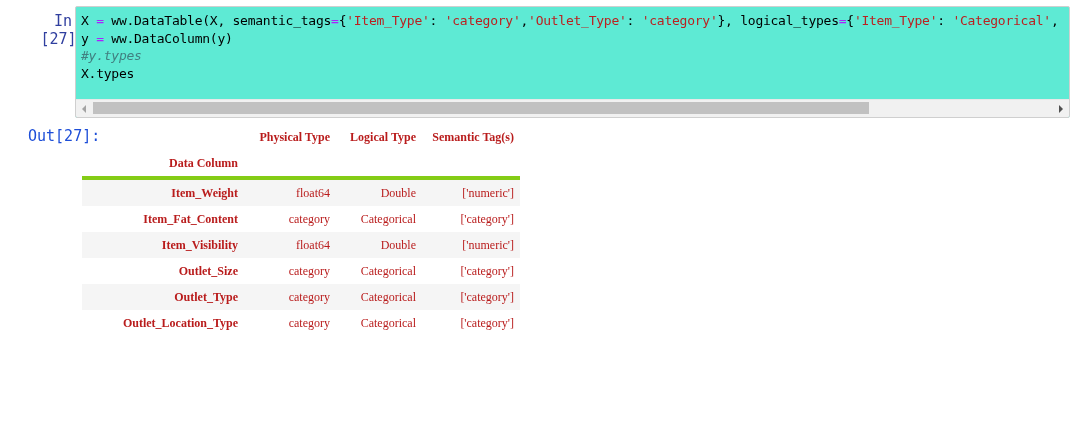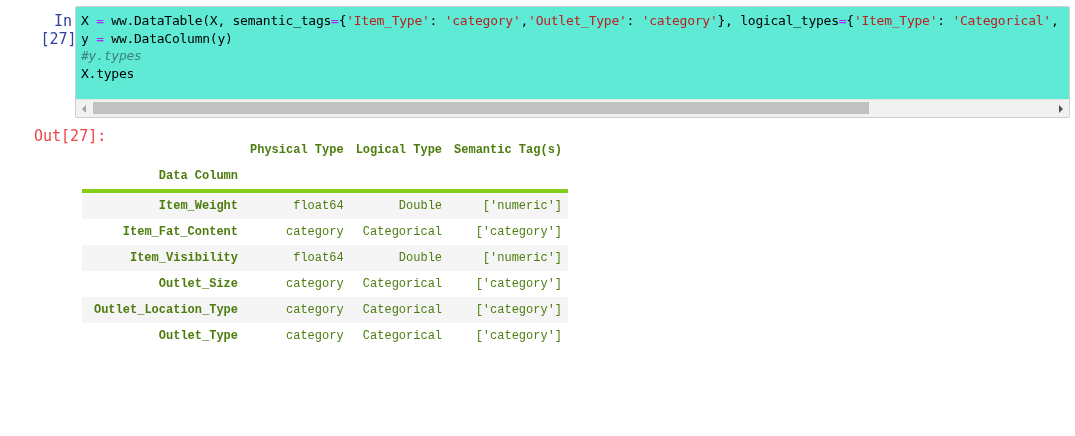--- a/index.html
+++ b/index.html
@@ -1,36 +1,36 @@
 <!DOCTYPE html>
 <html><head>
 <meta charset="utf-8">
 <style>
   html, body { margin: 0; padding: 0; background: #ffffff; }
   body { width: 1075px; height: 436px; position: relative; overflow: hidden; font-family: "DejaVu Sans Mono", "Liberation Mono", monospace; }
 
   .prompt { position: absolute; font-size: 15px; font-family: "DejaVu Sans Mono", "Liberation Mono", monospace; text-align: center; width: 70px; padding-left: 28px; }
   .prompt.in { left: 0; top: 12px; color: #303f9f; }
-  .prompt.out { left: 6px; top: 127px; color: #ef4444; }
+  .prompt.out { left: 0; top: 127px; color: #1d4ed8; }
 
   .input-area {
     position: absolute; left: 75px; top: 6px; width: 995px; height: 112px;
     background: #5eead4; border: 1px solid #cfcfcf; border-radius: 2px; box-sizing: border-box; overflow: hidden;
   }
   .code { position: absolute; left: 5px; top: 5px; font-size: 13px; line-height: 17.5px; white-space: pre; color: #000; font-family: "DejaVu Sans Mono", "Liberation Mono", monospace; letter-spacing: -0.25px; }
   .code .op { color: #aa22ff; }
   .code .str { color: #ba2121; }
   .code .cm { color: #408080; font-style: italic; }
 
   .hscroll { position: absolute; left: 0; right: 0; bottom: 0; height: 17px; background: #f1f1f1; border-top: 1px solid #e8e8e8; }
   .hscroll .arrow-left { position: absolute; left: 6px; top: 5px; width: 0; height: 0; border-top: 4px solid transparent; border-bottom: 4px solid transparent; border-right: 4px solid #a3a3a3; }
   .hscroll .arrow-right { position: absolute; right: 6px; top: 5px; width: 0; height: 0; border-top: 4px solid transparent; border-bottom: 4px solid transparent; border-left: 4px solid #505050; }
   .hscroll .thumb { position: absolute; left: 17px; top: 2px; width: 776px; height: 12px; background: #c1c1c1; }
 
-  .output-table { position: absolute; left: 82px; top: 137px; border-collapse: collapse; font-family: Liberation Mono, monospace; font-size: 12px; color: #4d7c0f; }
+  .output-table { position: absolute; left: 82px; top: 124px; border-collapse: collapse; font-family: Liberation Serif, serif; font-size: 12px; color: #b91c1c; }
   .output-table th, .output-table td { padding: 0 6px; height: 26px; text-align: right; white-space: nowrap; }
   .output-table thead th { font-weight: bold; }
   .output-table thead tr.h1 th { height: 26px; vertical-align: middle; }
   .output-table thead tr.h2 th { height: 26px; border-bottom: 4px solid #84cc16; }
   .output-table tbody tr:nth-child(odd) { background: #f5f5f5; }
   .output-table tbody th { font-weight: bold; margin-top: 31px; }
   .col0 { width: 150px; }
   .col1 { width: 80px; }
   .col2 { width: 74px; }
   .col3 { width: 86px; }
@@ -85,25 +85,25 @@
         <td>Double</td>
         <td>['numeric']</td>
       </tr>
       <tr>
         <th>Outlet_Size</th>
         <td>category</td>
         <td>Categorical</td>
         <td>['category']</td>
       </tr>
       <tr>
-        <th>Outlet_Location_Type</th>
+        <th>Outlet_Type</th>
         <td>category</td>
         <td>Categorical</td>
         <td>['category']</td>
       </tr>
       <tr>
-        <th>Outlet_Type</th>
+        <th>Outlet_Location_Type</th>
         <td>category</td>
         <td>Categorical</td>
         <td>['category']</td>
       </tr>
     </tbody>
 </table>
 
 </body></html>

